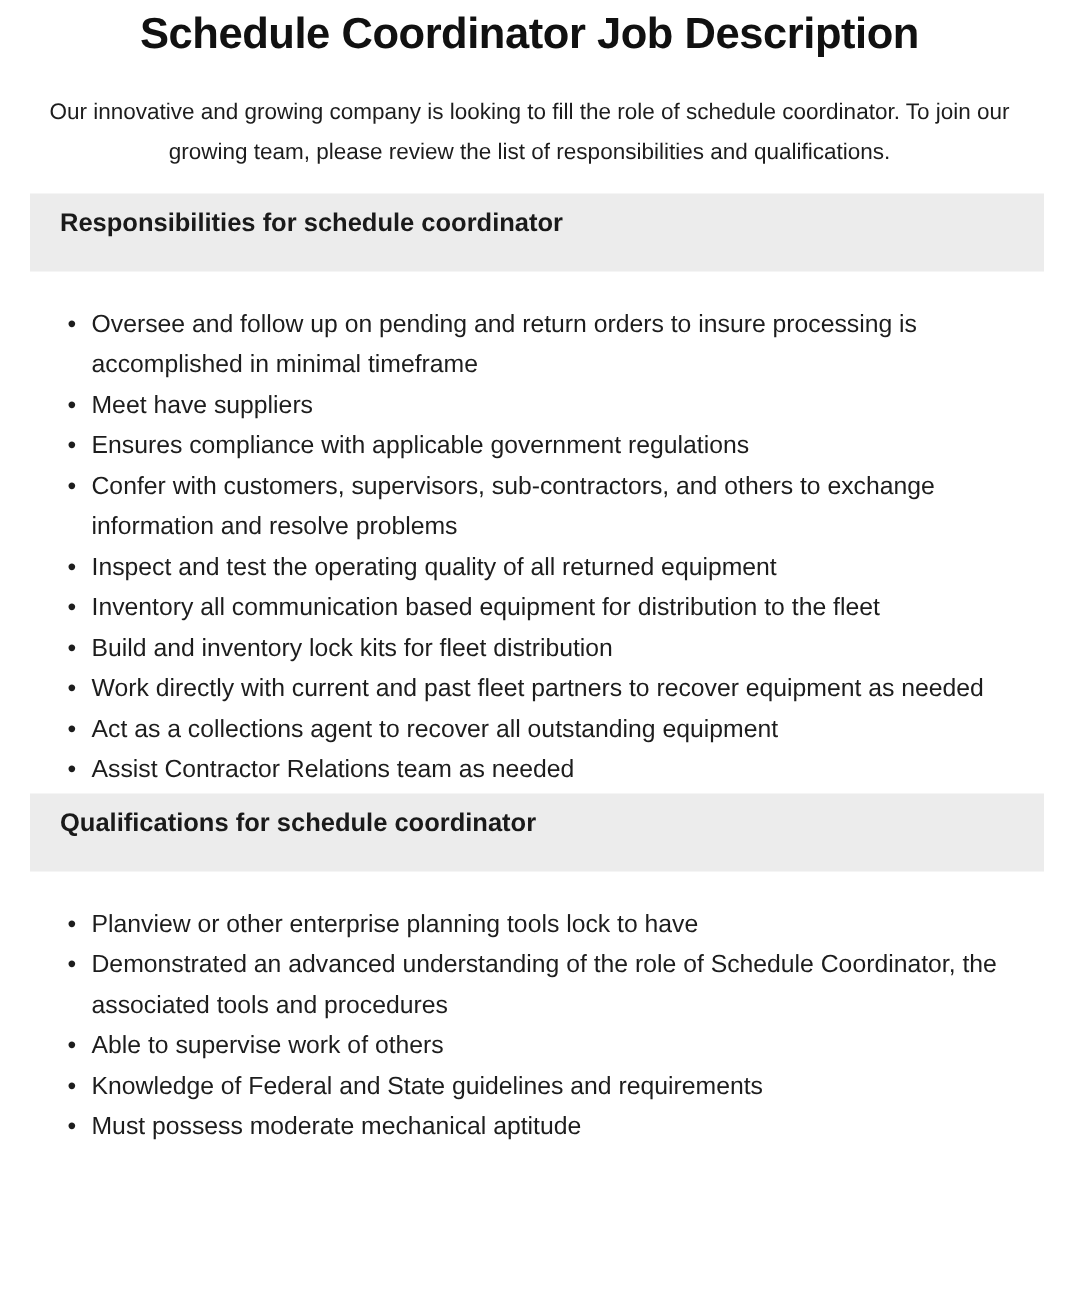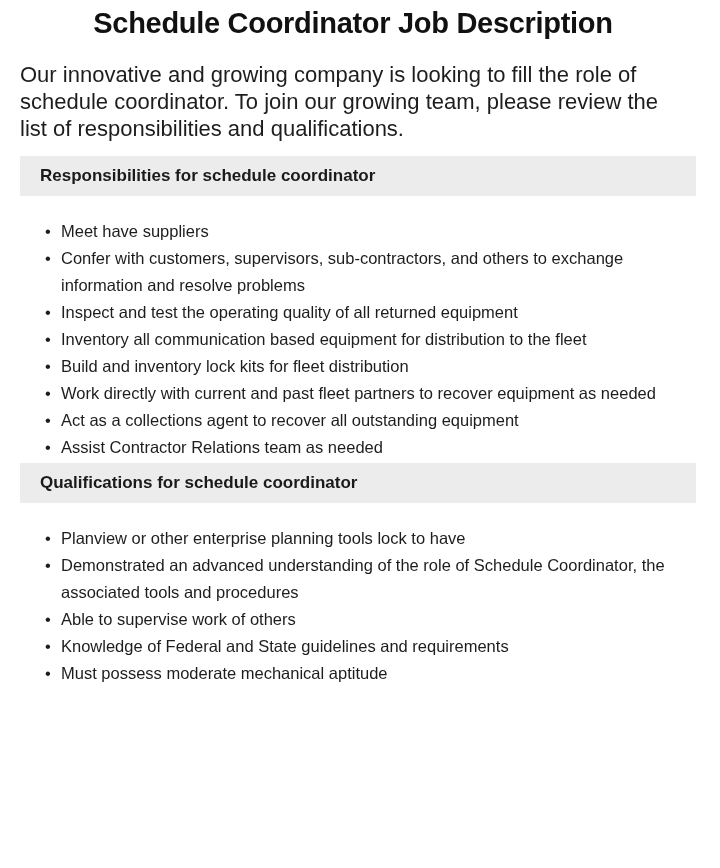--- a/index.html
+++ b/index.html
@@ -24,28 +24,29 @@
     padding-top: 5px;
     text-align: center;
     font-size: 29px;
     line-height: 37px;
     font-weight: bold;
     letter-spacing: -0.3px;
     color: #111111;
   }
   .intro {
     margin: 19px 0 0 0;
-    font-size: 22px;
+    font-size: 15px;
     line-height: 27px;
     max-width: 676px;
+    text-align: center;
   }
   .section-header {
     margin-top: 14px;
     background: #ececec;
-    height: 40px;
+    height: 52px;
     line-height: 40px;
     padding: 0 20px;
     font-size: 17px;
     font-weight: bold;
     color: #1a1a1a;
     box-sizing: border-box;
     width: 676px;
   }
   ul.bullet-list {
     list-style: none;
@@ -72,21 +73,23 @@
 
 <div class="page">
 
   <h1 class="page-title">Schedule Coordinator Job Description</h1>
 
   <p class="intro">Our innovative and growing company is looking to fill the role of schedule coordinator. To join our growing team, please review the list of responsibilities and qualifications.</p>
 
   <div class="section-header">Responsibilities for schedule coordinator</div>
 
   <ul class="bullet-list">
+    <li>Oversee and follow up on pending and return orders to insure processing is accomplished in minimal timeframe</li>
     <li>Meet have suppliers</li>
+    <li>Ensures compliance with applicable government regulations</li>
     <li>Confer with customers, supervisors, sub-contractors, and others to exchange information and resolve problems</li>
     <li>Inspect and test the operating quality of all returned equipment</li>
     <li>Inventory all communication based equipment for distribution to the fleet</li>
     <li>Build and inventory lock kits for fleet distribution</li>
     <li>Work directly with current and past fleet partners to recover equipment as needed</li>
     <li>Act as a collections agent to recover all outstanding equipment</li>
     <li>Assist Contractor Relations team as needed</li>
   </ul>
 
   <div class="section-header" style="margin-top: 2px;">Qualifications for schedule coordinator</div>

